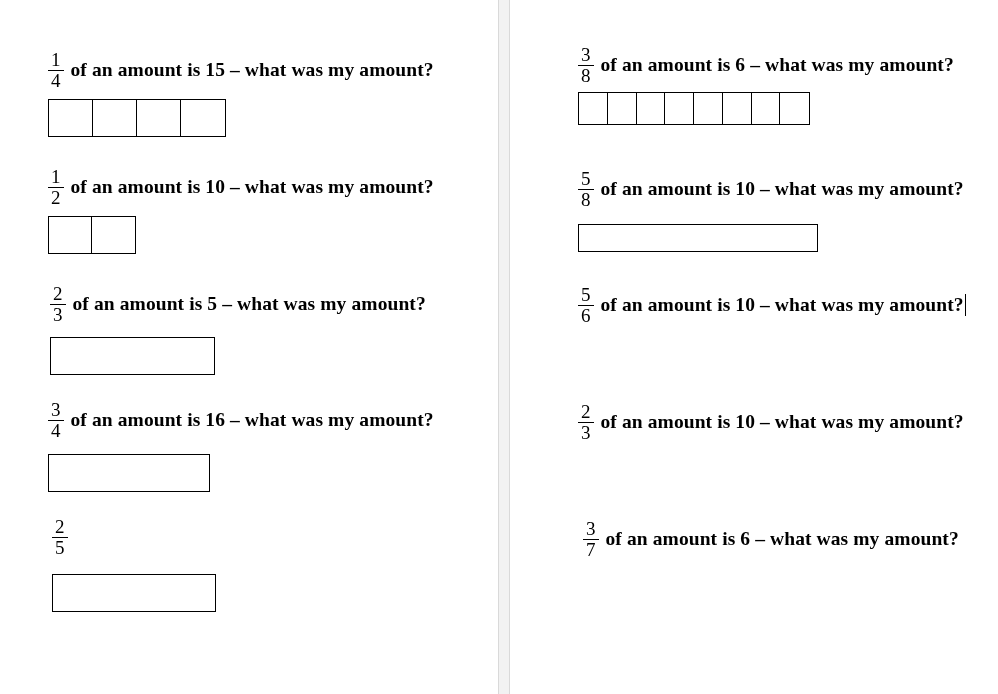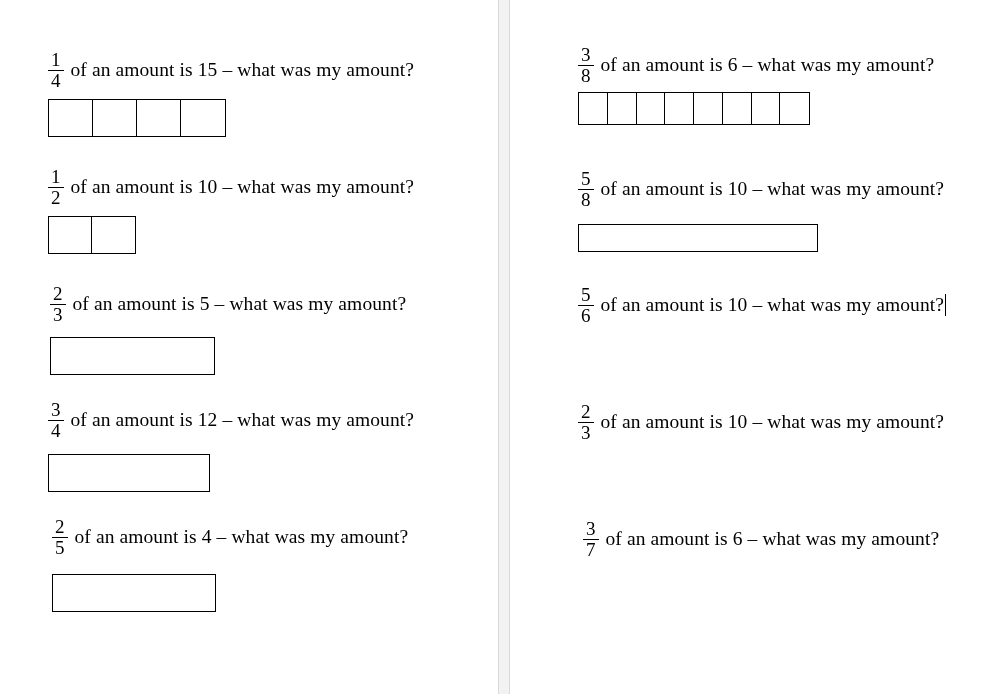--- a/index.html
+++ b/index.html
@@ -63,20 +63,21 @@
   .frac .num {
     padding: 0 3px;
   }
   .frac .den {
     padding: 0 3px;
     border-top: 1px solid #000;
   }
   .qtext {
     font-size: 19.5px;
     letter-spacing: 0.1px;
+    font-weight: bold;
   }
   .bar {
     display: flex;
     margin-top: 8px;
     border: 1.4px solid #000;
     box-sizing: border-box;
     height: 38px;
     width: max-content;
     background: #fff;
   }
@@ -151,34 +152,33 @@
         <span class="cell" style="width:165px;"></span>
       </div>
     </div>
 
     <div class="item" style="left:48px; top:400px;">
       <div class="question-line">
         <span class="frac">
           <span class="num">3</span>
           <span class="den">4</span>
         </span>
-        <span class="qtext">of an amount is 12 – what was my amount?</span>
+        <span class="qtext">of an amount is 16 – what was my amount?</span>
       </div>
       <div class="bar empty" style="width:162px; margin-top:13px;">
         <span class="cell" style="width:162px;"></span>
       </div>
     </div>
 
     <div class="item" style="left:52px; top:517px;">
       <div class="question-line">
         <span class="frac">
           <span class="num">2</span>
           <span class="den">5</span>
         </span>
-        <span class="qtext">of an amount is 4 – what was my amount?</span>
       </div>
       <div class="bar empty" style="width:164px; margin-top:16px;">
         <span class="cell" style="width:164px;"></span>
       </div>
     </div>
 
   </div>
 
   <div class="column column-right">
 

